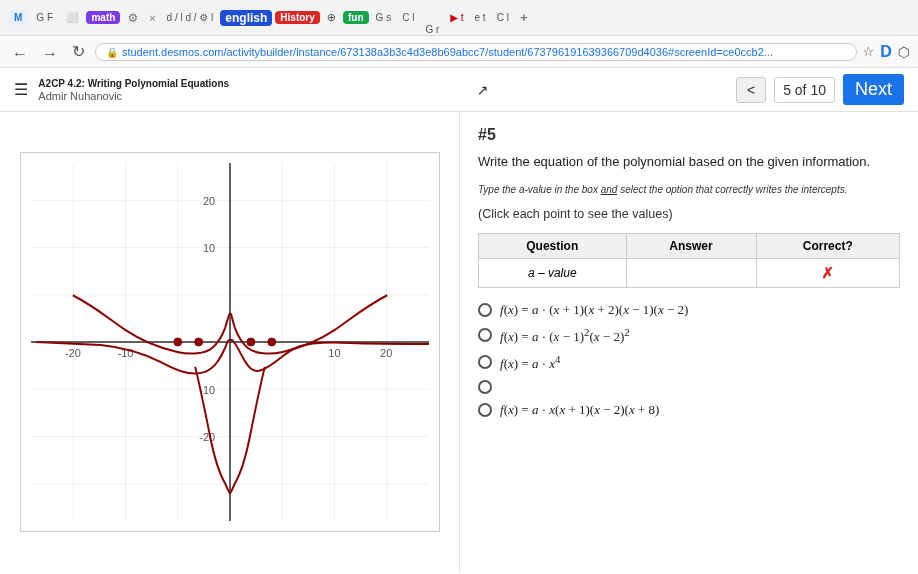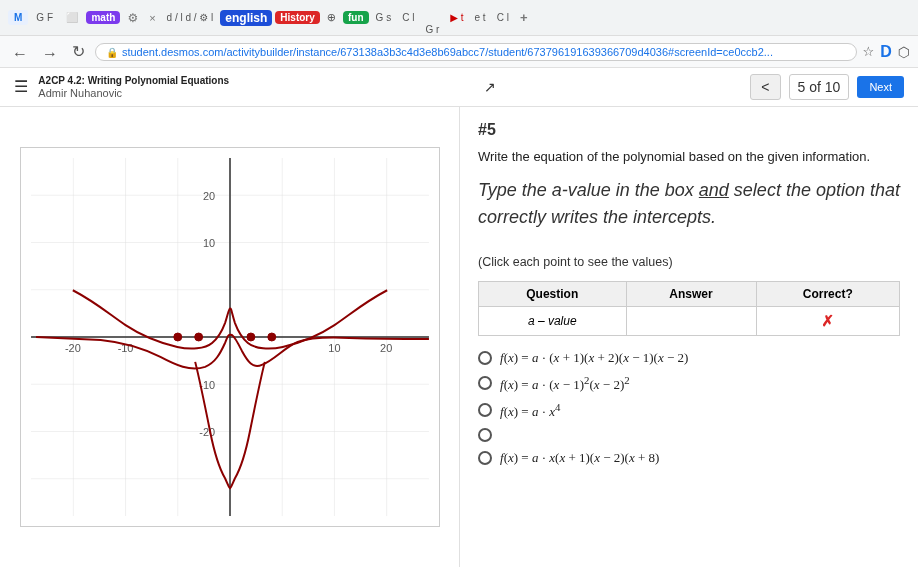--- a/index.html
+++ b/index.html
@@ -122,21 +122,21 @@
       border: 1px solid #ccc;
       border-radius: 3px;
     }
     .next-btn {
       background: #1a73e8;
       color: #fff;
       border: none;
       border-radius: 3px;
       padding: 5px 12px;
       cursor: pointer;
-      font-size: 11px;
+      font-size: 18px;
     }
 
     
     .main-content {
       display: flex;
       height: calc(574px - 36px - 32px - 46px);
     }
 
     
     .graph-panel {
@@ -179,24 +179,24 @@
     }
 
     .problem-text {
       font-size: 13px;
       color: #222;
       margin-bottom: 10px;
       line-height: 1.5;
     }
 
     .problem-instruction {
-      font-size: 18px;
+      font-size: 10px;
       color: #333;
       font-style: italic;
-      margin-bottom: 24px;
+      margin-bottom: 10px;
       line-height: 1.5;
     }
 
     .problem-instruction u {
       text-decoration: underline;
     }
 
     .problem-hint {
       font-size: 12.5px;
       color: #333;

